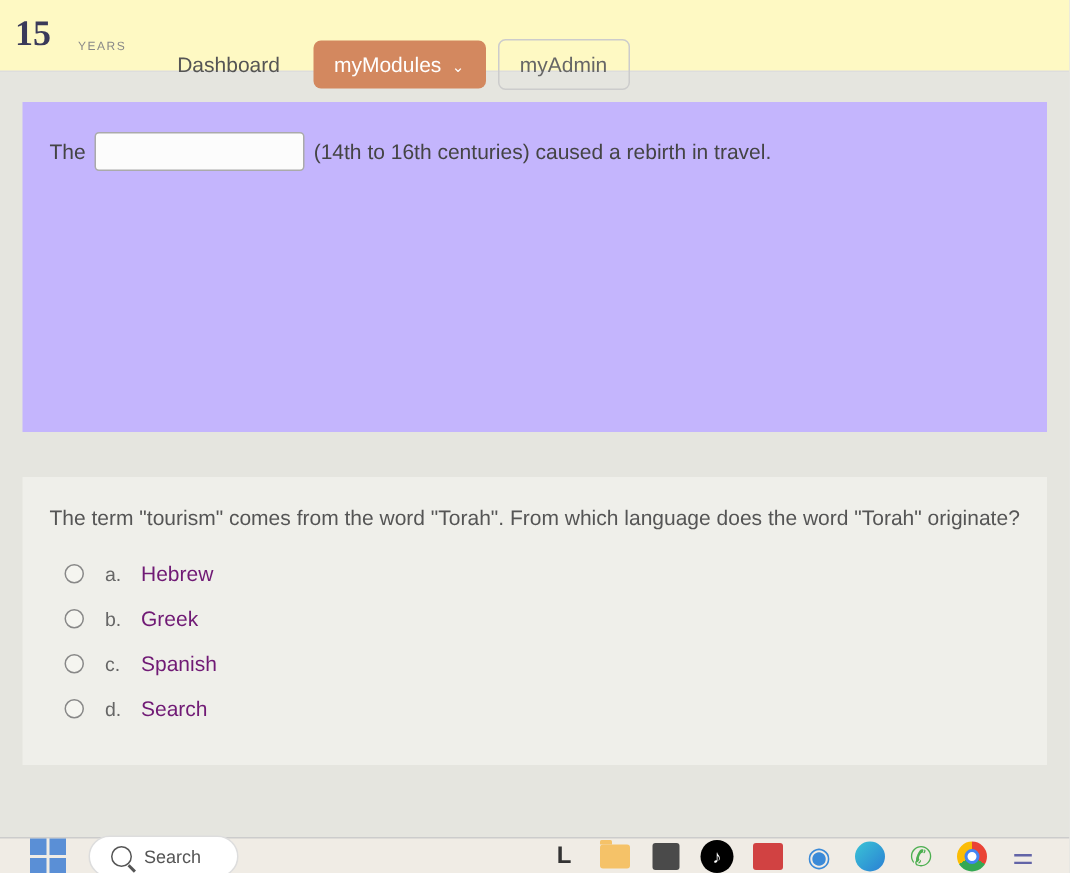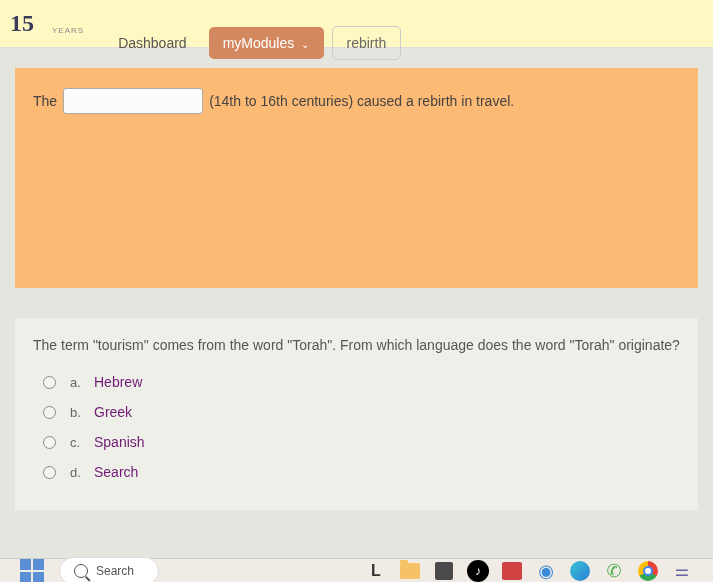--- a/index.html
+++ b/index.html
@@ -61,21 +61,21 @@
     }
     .chevron {
       margin-left: 3px;
       font-size: 10px;
     }
     .content-wrap {
       padding: 20px 15px 60px 15px;
       background: #e5e5df;
     }
     .question-card {
-      background: #fdba74;
+      background: #c4b5fd;
       padding: 20px 18px;
       margin-bottom: 30px;
       min-height: 220px;
     }
     .question-card.q2 {
       min-height: auto;
       background: #efefea;
       padding: 16px 18px;
     }
     .q-line {
@@ -222,21 +222,21 @@
 <div class="top-nav">
   <div class="logo">
     <span class="logo-num">15</span>
     <span class="logo-years">YEARS</span>
   </div>
   <div class="nav-item">Dashboard</div>
   <div class="nav-item active">
     <span>myModules</span>
     <span class="chevron">⌄</span>
   </div>
-  <div class="nav-item boxed">rebirth</div>
+  <div class="nav-item boxed">myAdmin</div>
 </div>
 
 <div class="content-wrap">
 
   <div class="question-card">
     <div class="q-line">
       <span>The</span>
       <input type="text" class="blank-input" value="" style="">
       <span>(14th to 16th centuries) caused a rebirth in travel.</span>
     </div>

